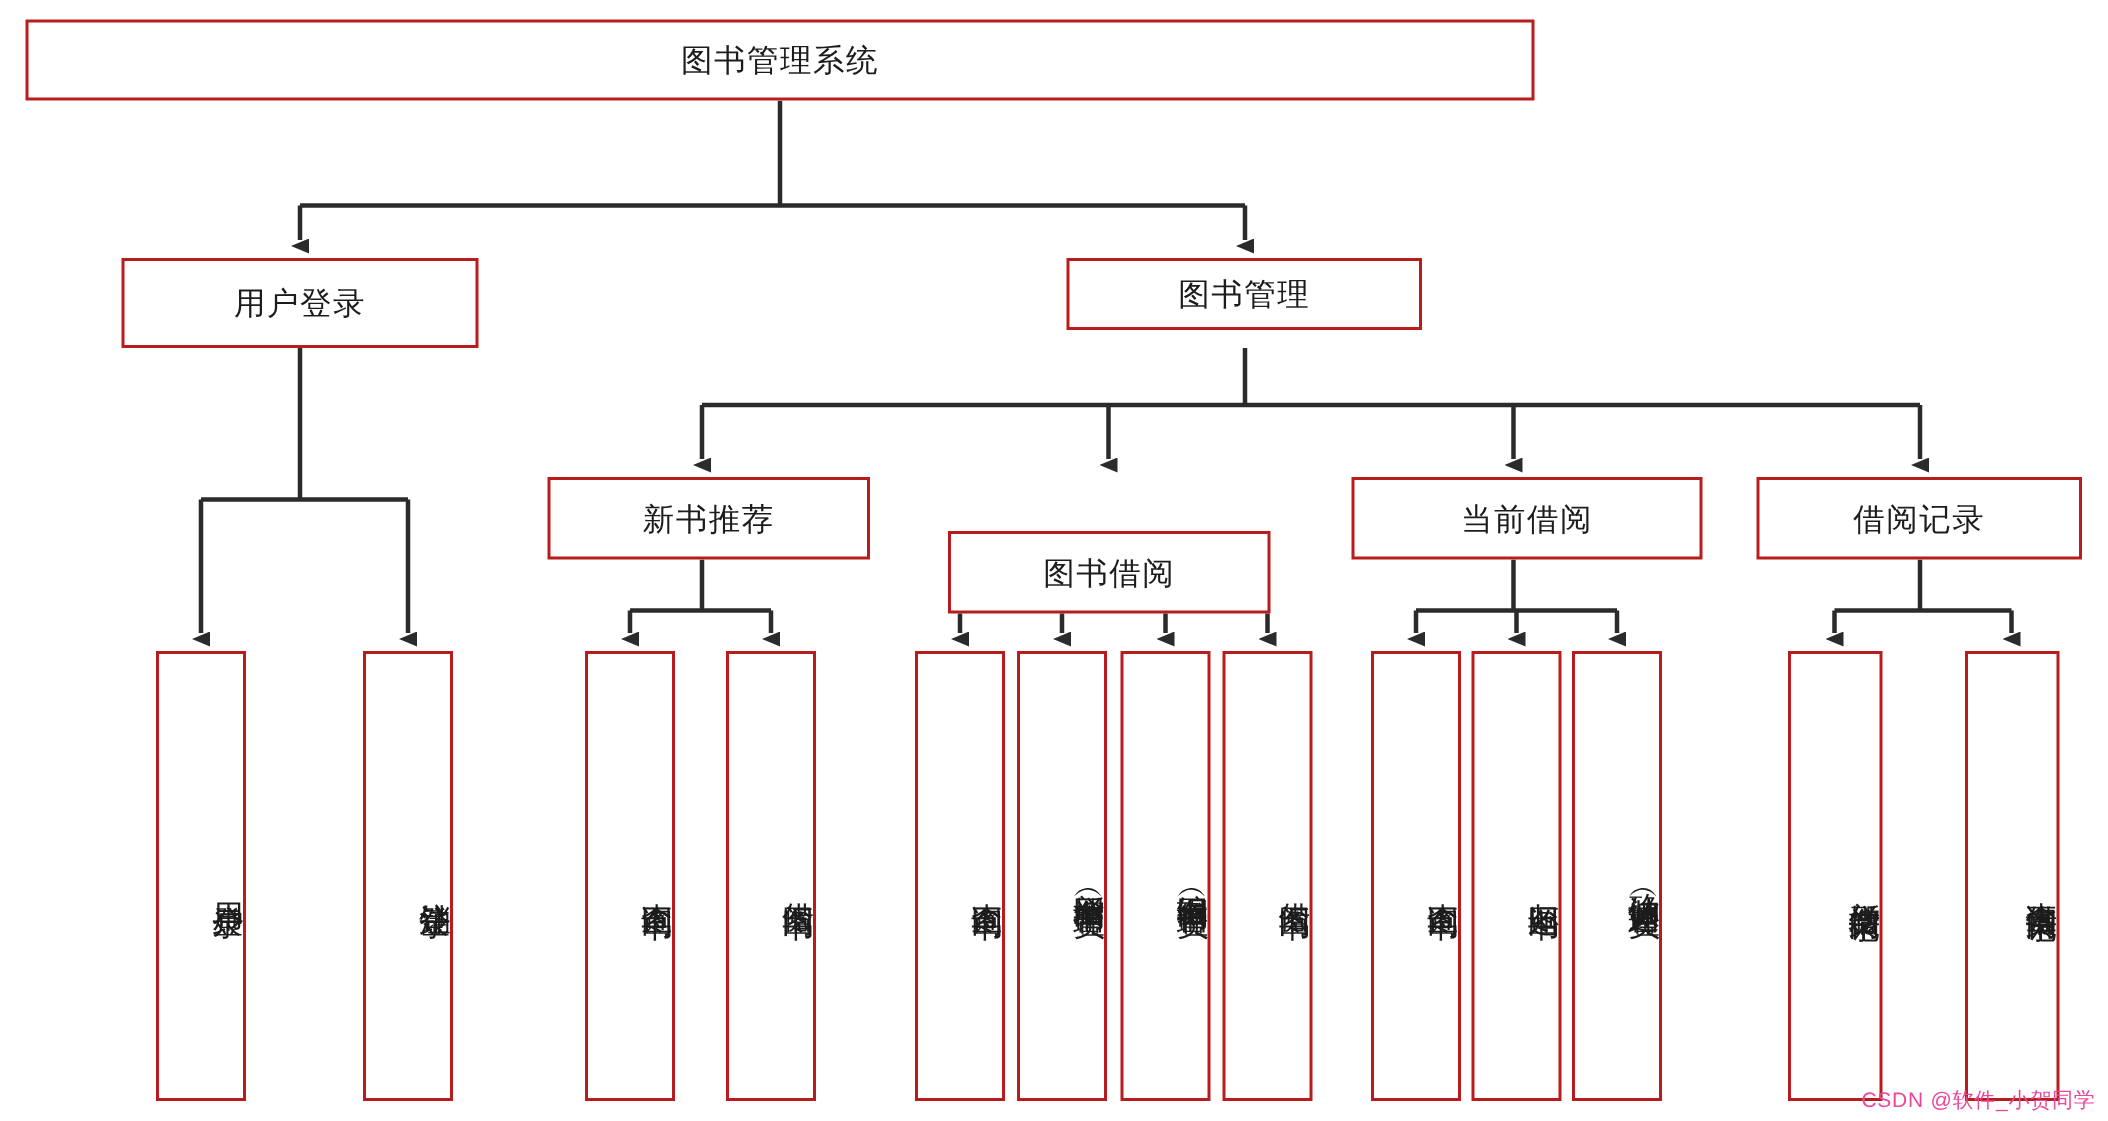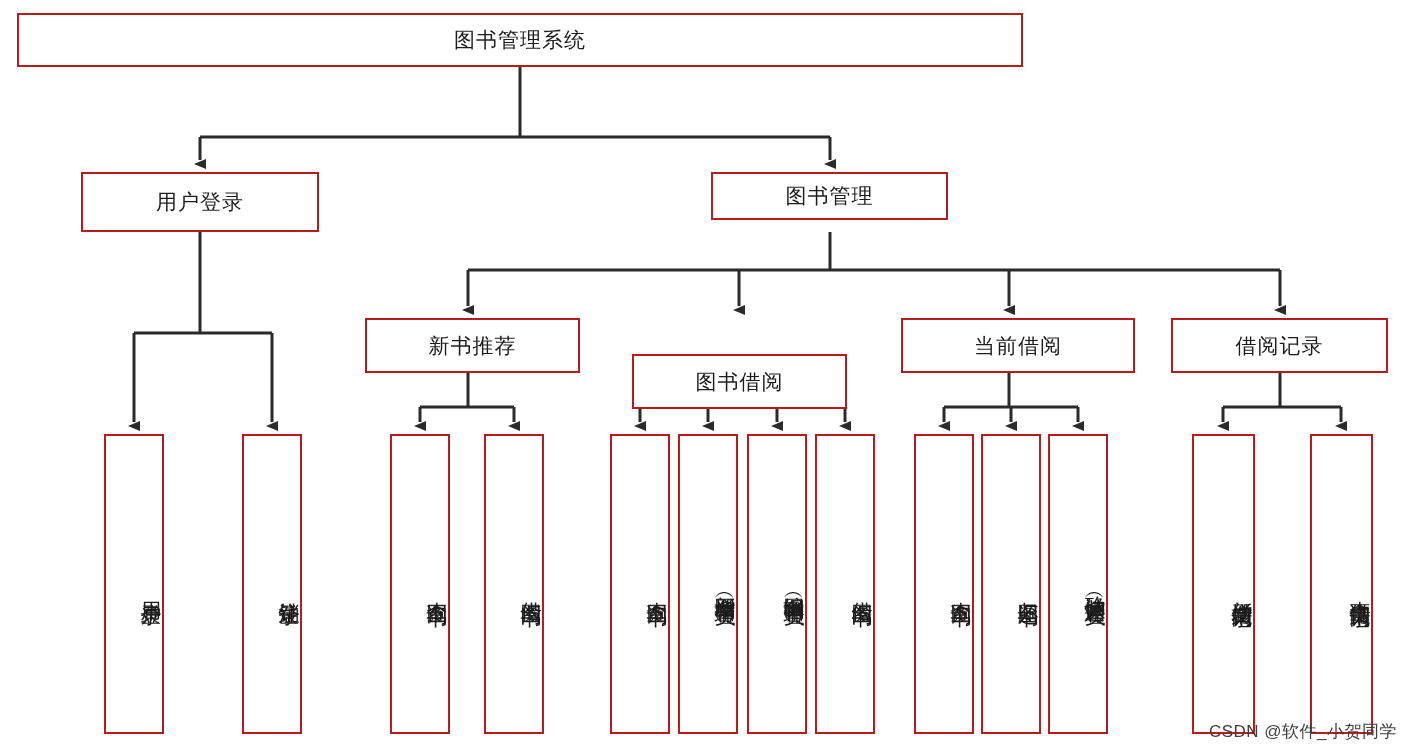--- a/index.html
+++ b/index.html
@@ -53,22 +53,22 @@
   .node.vert.tall {
     padding-top: 4px;
   }
   .node-label {
     display: block;
   }
   #watermark {
     position: absolute;
     right: 8px;
     bottom: 4px;
-    font-size: 17px;
-    color: #404040;
+    font-size: 14px;
+    color: #ec4899;
     letter-spacing: 0.5px;
     white-space: nowrap;
   }
 </style>
 </head>
 <body>
 
 <div id="canvas">
 
   <svg class="edges" viewBox="0 0 1405 747">

